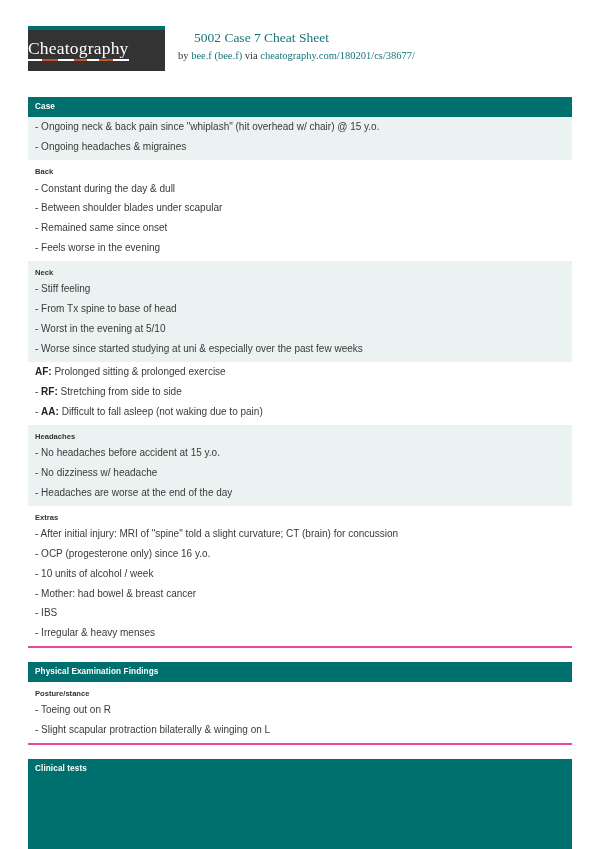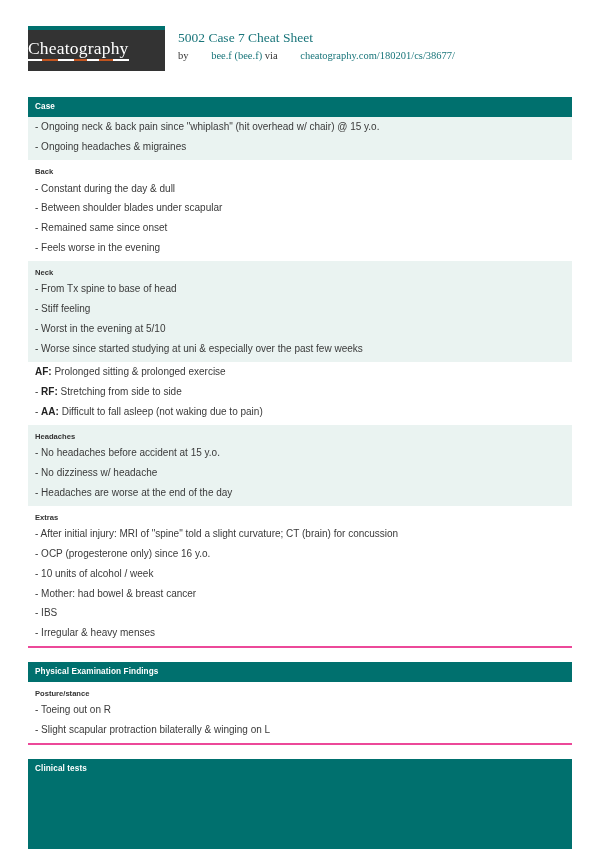--- a/index.html
+++ b/index.html
@@ -63,32 +63,31 @@
   }
   .header-titles {
     margin-left: 13px;
     padding-top: 4px;
     font-family: "Liberation Serif", serif;
   }
   .sheet-title {
     font-size: 13.5px;
     color: #19757a;
     line-height: 1.25;
-    margin: 0 0 2px 0;
+    margin: 0 0 2px 16px;
     font-weight: normal;
   }
   .sheet-byline {
     font-size: 10.5px;
     color: #333333;
     line-height: 1.3;
   }
   .sheet-byline a, .sheet-byline .lnk {
     color: #19757a;
     text-decoration: none;
-    margin-left: 20px;
   }
 
   
   .card {
     border-bottom: 2px solid #ec4899;
     margin-bottom: 14px;
     background: #ffffff;
   }
   .card-header {
     background: #00706e;
@@ -157,22 +156,22 @@
         </div>
         <div class="group plain">
           <div class="subhead">Back</div>
           <div class="line">- Constant during the day &amp; dull</div>
           <div class="line">- Between shoulder blades under scapular</div>
           <div class="line">- Remained same since onset</div>
           <div class="line">- Feels worse in the evening</div>
         </div>
         <div class="group tint">
           <div class="subhead">Neck</div>
+          <div class="line">- Stiff feeling</div>
           <div class="line">- From Tx spine to base of head</div>
-          <div class="line">- Stiff feeling</div>
           <div class="line">- Worst in the evening at 5/10</div>
           <div class="line">- Worse since started studying at uni &amp; especially over the past few weeks</div>
         </div>
         <div class="group plain">
           <div class="line"><b>AF:</b> Prolonged sitting &amp; prolonged exercise</div>
           <div class="line">- <b>RF:</b> Stretching from side to side</div>
           <div class="line">- <b>AA:</b> Difficult to fall asleep (not waking due to pain)</div>
         </div>
         <div class="group tint">
           <div class="subhead">Headaches</div>

